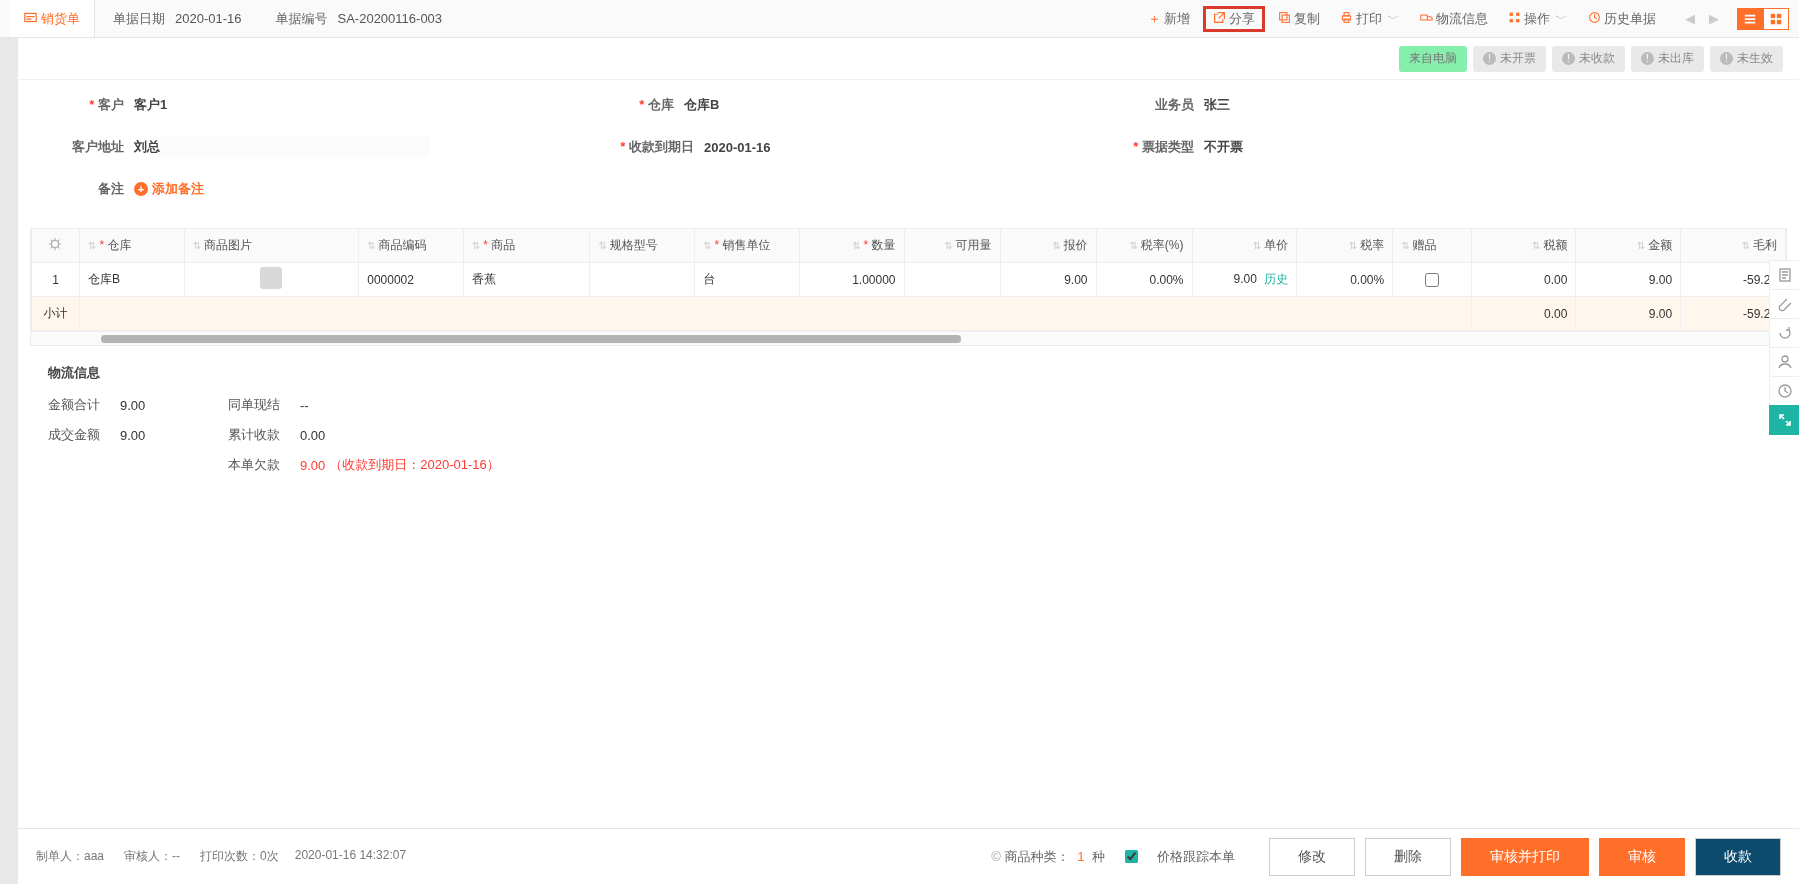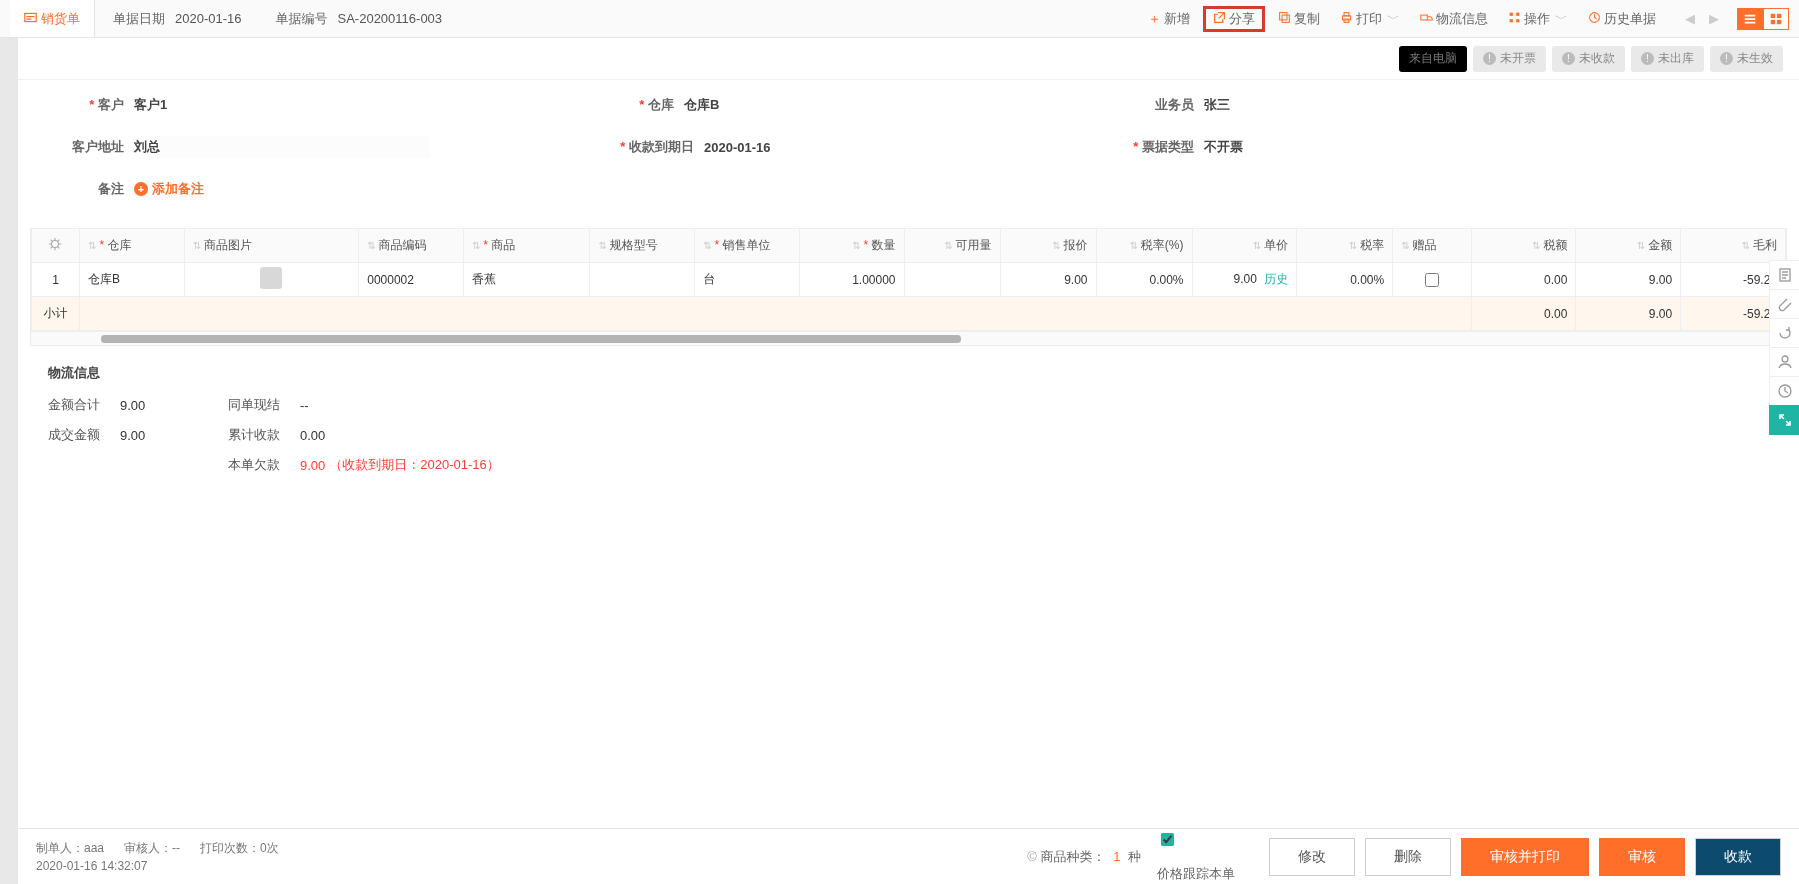--- a/index.html
+++ b/index.html
@@ -16,21 +16,21 @@
   .act.hl{border:3px solid #d93a2b;}
   .chev{color:#bbb;margin-left:2px;}
   .nav-arrows{display:flex;align-items:center;gap:2px;margin-left:10px;}
   .nav-arrow{color:#ccc;padding:0 6px;}
   .vw-toggle{display:flex;margin-left:6px;}
   .vw-a{width:26px;height:22px;background:#ff6f2a;display:flex;align-items:center;justify-content:center;color:#fff;}
   .vw-b{width:26px;height:22px;background:#fff;border:1px solid #ff6f2a;color:#ff6f2a;display:flex;align-items:center;justify-content:center;}
   
   .statusrow{height:42px;display:flex;align-items:center;justify-content:flex-end;padding:0 16px;gap:6px;background:#fff;border-bottom:1px solid #f0f0f0;}
   .pill{height:26px;padding:0 10px;border-radius:3px;background:#e9e9e9;color:#888;display:flex;align-items:center;gap:4px;font-size:12px;}
-  .pill.plain{background:#000000;color:#777;}
+  .pill.plain{background:#86efac;color:#777;}
   .pill .circ{display:inline-block;width:13px;height:13px;border-radius:50%;background:#bbb;color:#fff;font-size:10px;line-height:13px;text-align:center;}
   
   .body{background:#fff;margin:0 0 0 18px;padding:0;display:flex;flex-direction:column;flex:1;position:relative;}
   .form{padding:16px 26px 8px 26px;}
   .frow{display:flex;margin-bottom:22px;font-weight:bold;}
   .fcell{display:flex;align-items:center;}
   .fcell.c1{width:550px;}
   .fcell.c2{width:520px;}
   .fcell.c3{}
   .flabel{width:80px;text-align:right;color:#666;margin-right:10px;}
@@ -63,25 +63,25 @@
   .pcell{display:flex;align-items:center;width:180px;}
   .plabel{width:72px;text-align:left;color:#555;}
   .pval{color:#333;}
   .owe{color:#ff3b30;}
   
   .dock{position:fixed;right:0;top:260px;display:flex;flex-direction:column;}
   .dock .di{width:30px;height:30px;background:#fff;border:1px solid #eee;border-right:none;display:flex;align-items:center;justify-content:center;color:#999;margin-bottom:-1px;}
   .dock .di.expand{background:#1fb5a5;color:#fff;border-color:#1fb5a5;}
   
   .footer{position:absolute;bottom:0;left:0;right:0;height:56px;border-top:1px solid #e5e5e5;background:#fff;display:flex;align-items:center;padding:0 18px;}
-  .fmeta{display:flex;flex-direction:column;gap:2px;color:#777;font-size:12px;}
+  .fmeta{display:flex;gap:16px;color:#777;font-size:12px;}
   .fmeta-row{display:flex;gap:20px;}
   .fcenter{margin-left:auto;display:flex;align-items:center;gap:16px;color:#666;}
   .fcenter .cnt{color:#ff6f2a;margin:0 4px;}
-  .chk{display:flex;align-items:flex-start;gap:16px;flex-direction:column;}
+  .chk{display:flex;align-items:flex-end;gap:16px;}
   .chk input{accent-color:#1fb5a5;}
   .fbtns{display:flex;gap:10px;margin-left:18px;}
   button.btn{height:38px;padding:0 28px;border:1px solid #ccc;background:#fff;color:#555;font-size:14px;cursor:pointer;}
   button.pri{background:#ff6f2a;border-color:#ff6f2a;color:#fff;}
   button.dis{background:#0c4a6e;border-color:#d0d0d0;color:#fff;}
   .svg-ico{width:13px;height:13px;}
 </style>
 </head>
 <body>
 

